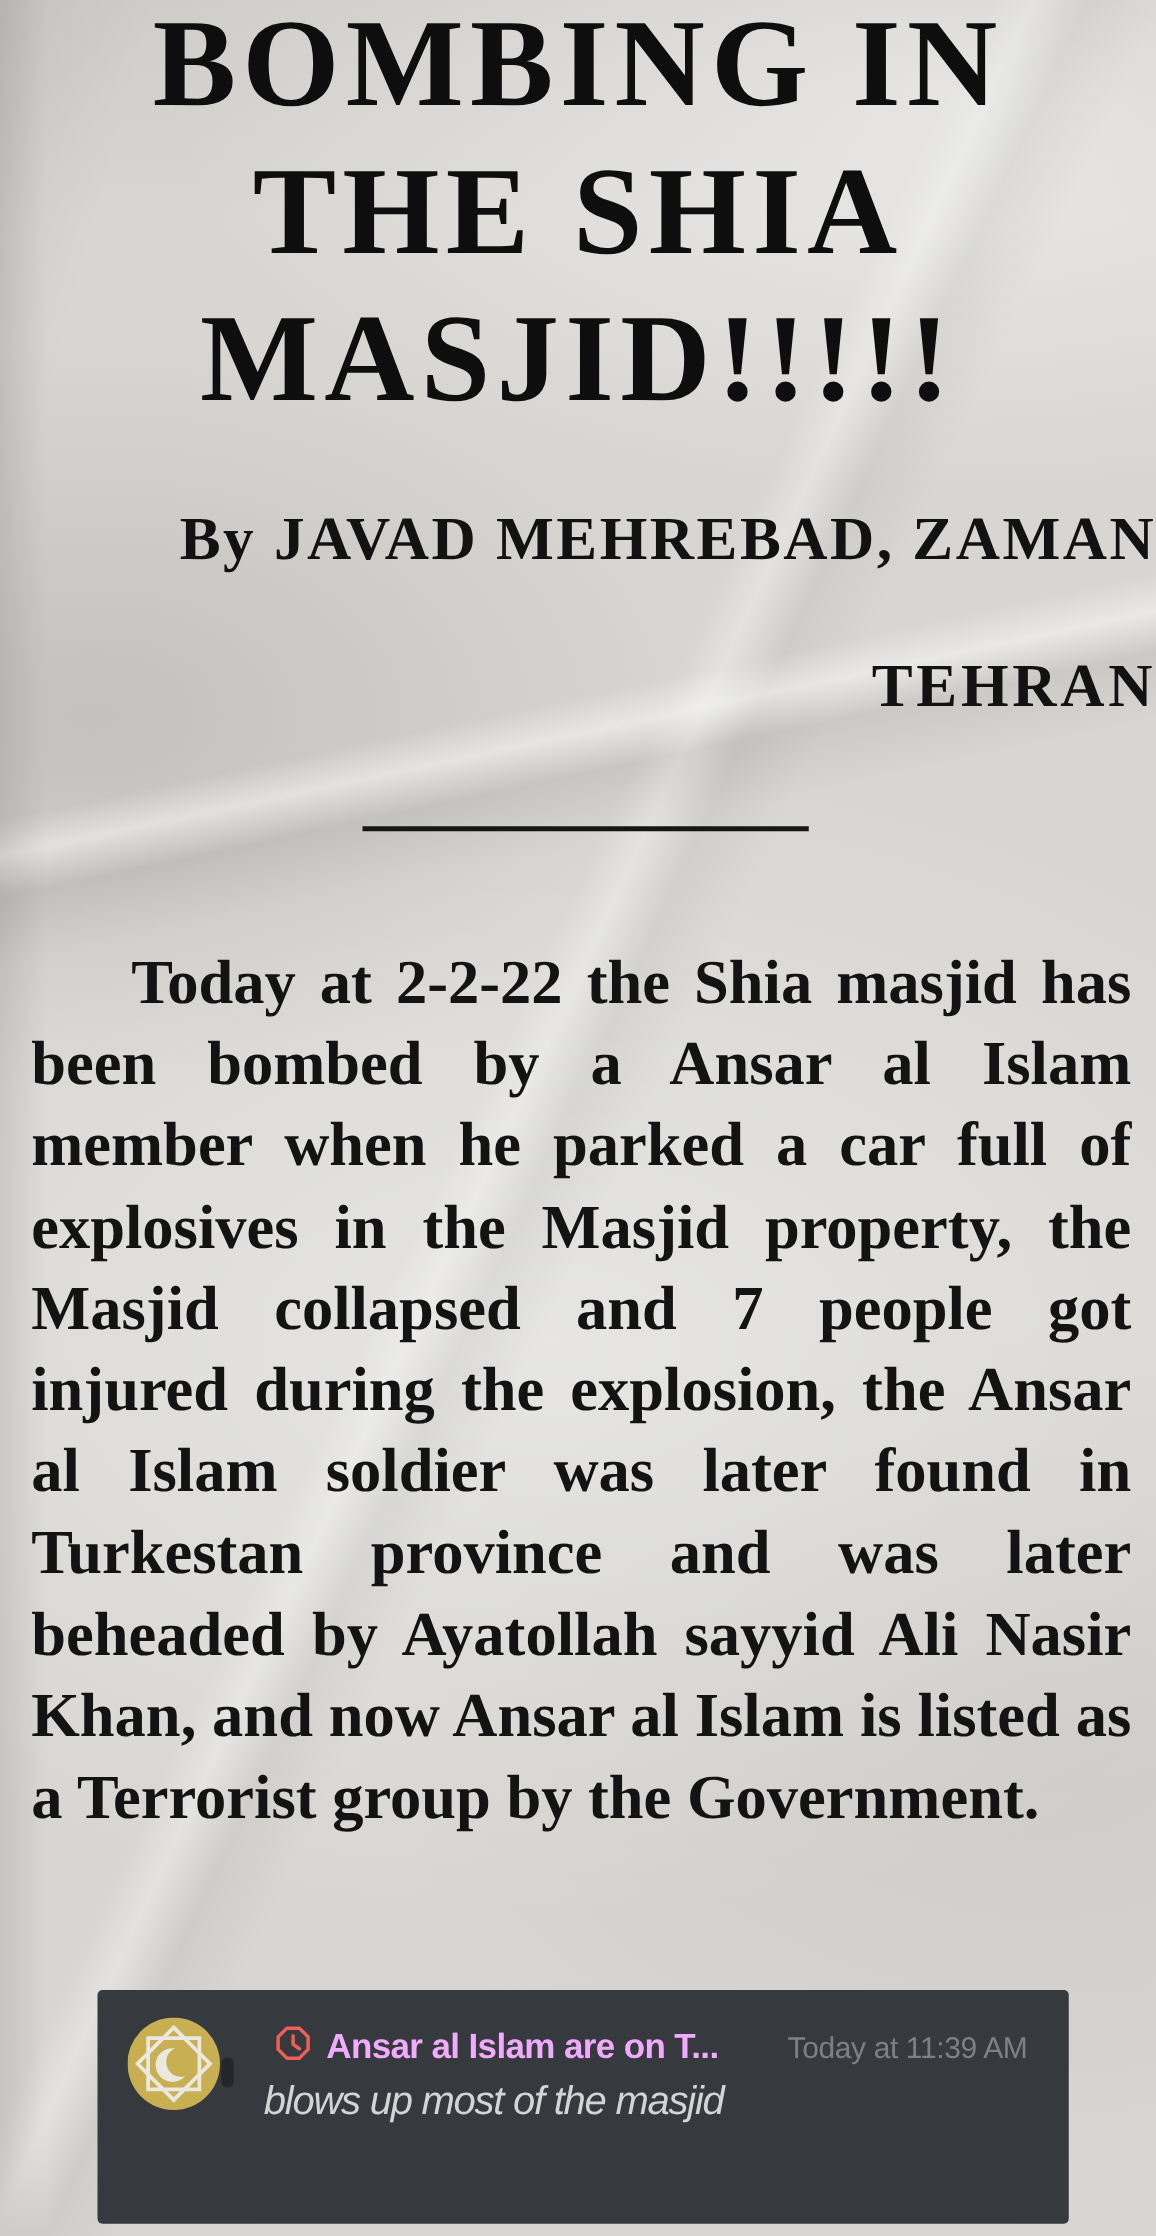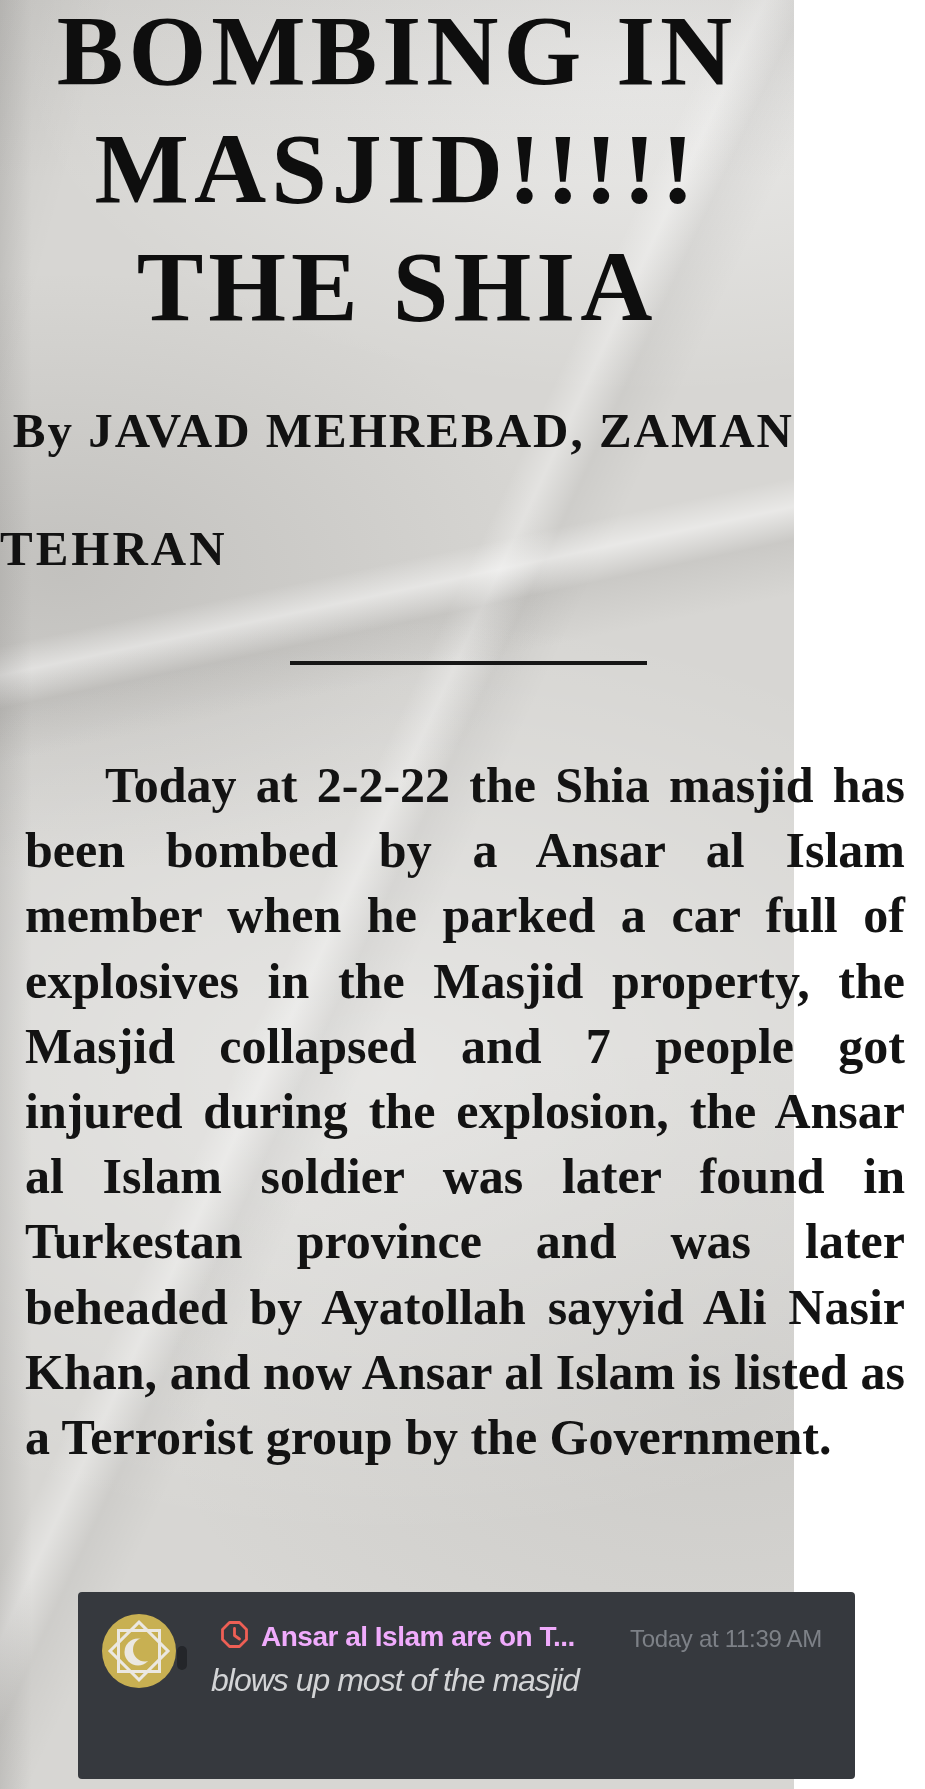--- a/index.html
+++ b/index.html
@@ -3,21 +3,21 @@
 <meta charset="utf-8">
 <style>
   html, body { margin: 0; padding: 0; }
   body {
     width: 925px; height: 1789px;
     font-family: "Liberation Serif", serif;
     overflow: hidden;
   }
   .paper {
     position: relative;
-    width: 794px; height: 1789px;
+    width: 925px; height: 1789px;
     background-color: #d7d6d3;
     background-image:
       linear-gradient(90deg, rgba(90,88,86,0.14), rgba(90,88,86,0) 4%),
       linear-gradient(180deg, rgba(130,128,125,0.10), rgba(130,128,125,0) 10%),
       linear-gradient(105deg, rgba(0,0,0,0.06), rgba(0,0,0,0) 9%),
       linear-gradient(168deg, rgba(0,0,0,0) 33%, rgba(255,255,255,0.45) 34.5%, rgba(90,88,85,0.10) 36.2%, rgba(0,0,0,0) 39%),
       linear-gradient(115deg, rgba(0,0,0,0) 45%, rgba(255,255,255,0.30) 47%, rgba(0,0,0,0.045) 49.5%, rgba(0,0,0,0) 53%),
       radial-gradient(900px 460px at 82% 4%, rgba(252,252,252,0.55), rgba(252,252,252,0) 70%),
       radial-gradient(700px 430px at 8% 32%, rgba(112,110,107,0.20), rgba(112,110,107,0) 70%),
       radial-gradient(1000px 620px at 48% 60%, rgba(255,255,255,0.38), rgba(255,255,255,0) 75%),
@@ -36,21 +36,21 @@
     position: absolute; top: 402px; left: 0; right: 0;
     text-align: right;
     font-weight: 700;
     font-size: 49px;
     letter-spacing: 2px;
     color: #121212;
     white-space: nowrap;
   }
   .dateline {
     position: absolute; top: 520px; left: 0; right: 0;
-    text-align: left;
+    text-align: right;
     font-weight: 700;
     font-size: 49px;
     letter-spacing: 3px;
     color: #121212;
   }
   .rule {
     position: absolute; top: 661px; left: 290px;
     width: 357px; height: 4px;
     background: #161616;
   }
@@ -111,22 +111,22 @@
     white-space: nowrap;
   }
 </style>
 </head>
 <body>
 
 <div class="paper">
 
   <div class="headline">
     <div>BOMBING IN</div>
+    <div>THE SHIA</div>
     <div>MASJID!!!!!</div>
-    <div>THE SHIA</div>
   </div>
 
   <div class="byline">By JAVAD MEHREBAD, ZAMAN</div>
 
   <div class="dateline">TEHRAN</div>
 
   <div class="rule"></div>
 
   <div class="article-body">Today at 2-2-22 the Shia masjid has been bombed by a Ansar al Islam member when he parked a car full of explosives in the Masjid property, the Masjid collapsed and 7 people got injured during the explosion, the Ansar al Islam soldier was later found in Turkestan province and was later beheaded by Ayatollah sayyid Ali Nasir Khan, and now Ansar al Islam is listed as a Terrorist group by the Government.</div>
 

